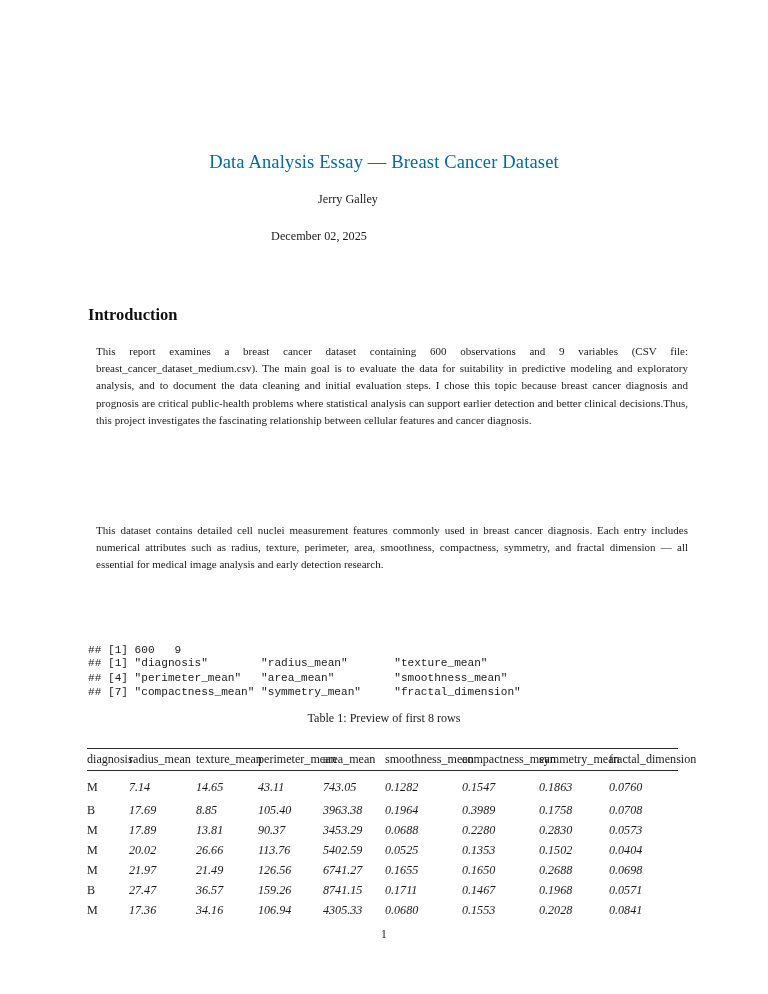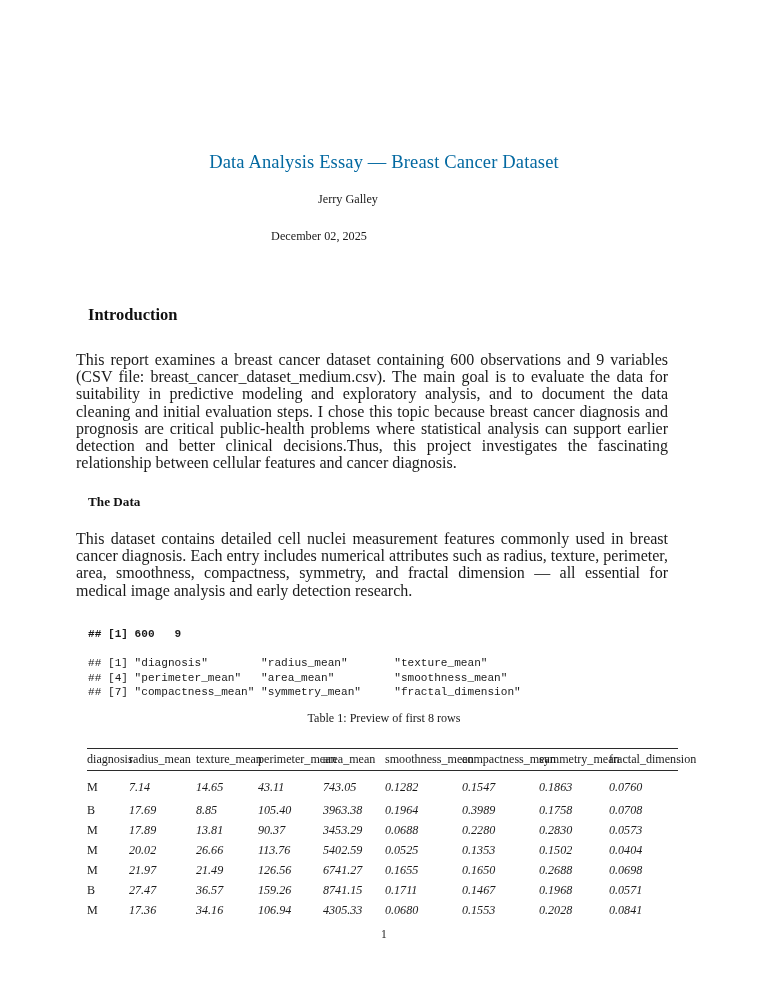--- a/index.html
+++ b/index.html
@@ -62,28 +62,29 @@
   .section-h2 {
     position: absolute;
     left: 88px;
     width: 592px;
     font-size: 13.2px;
     font-weight: bold;
     color: #111111;
   }
   .body-par {
     position: absolute;
-    left: 76px;
+    left: 96px;
     width: 592px;
-    font-size: 16px;
+    font-size: 11px;
     line-height: 17.2px;
     text-align: justify;
     text-justify: inter-word;
     color: #1a1a1a;
     hyphens: manual;
+    margin-top: 8px;
   }
 
   
   .code-block {
     position: absolute;
     left: 88px;
     font-family: "Liberation Mono", "DejaVu Sans Mono", monospace;
     font-size: 11.1px;
     line-height: 14.6px;
     color: #1a1a1a;
@@ -181,24 +182,23 @@
 
 <div class="page">
 
   <h1 class="doc-title">Data Analysis Essay — Breast Cancer Dataset</h1>
   <div class="doc-author">Jerry Galley</div>
   <div class="doc-date">December 02, 2025</div>
 
   <h2 class="section-h1" style="top:291px;">Introduction</h2>
   <p class="body-par" style="top:335px;">This report examines a breast cancer dataset containing 600 observations and 9 variables (CSV file: breast_cancer_dataset_medium.csv). The main goal is to evaluate the data for suitability in predictive modeling and exploratory analysis, and to document the data cleaning and initial evaluation steps. I chose this topic because breast cancer diagnosis and prognosis are critical public-health problems where statistical analysis can support earlier detection and better clinical decisions.Thus, this project investigates the fascinating relationship between cellular features and cancer diagnosis.</p>
 
-  <h3 class="section-h2" style="top:481px;">The Data</h3>
   <p class="body-par" style="top:514px;">This dataset contains detailed cell nuclei measurement features commonly used in breast cancer diagnosis. Each entry includes numerical attributes such as radius, texture, perimeter, area, smoothness, compactness, symmetry, and fractal dimension — all essential for medical image analysis and early detection research.</p>
 
-  <pre class="code-block" style="top:616px;font-weight:bold;">## [1] 600   9</pre>
+  <pre class="code-block" style="top:632px;">## [1] 600   9</pre>
   <pre class="code-block" style="top:645px;">## [1] "diagnosis"        "radius_mean"       "texture_mean"
 ## [4] "perimeter_mean"   "area_mean"         "smoothness_mean"
 ## [7] "compactness_mean" "symmetry_mean"     "fractal_dimension"</pre>
 
   <div class="tbl-caption">Table 1: Preview of first 8 rows</div>
 
   <div class="tbl-wrap">
     <div class="rule-top"></div>
     <div class="rule-mid"></div>
     <table class="preview">

